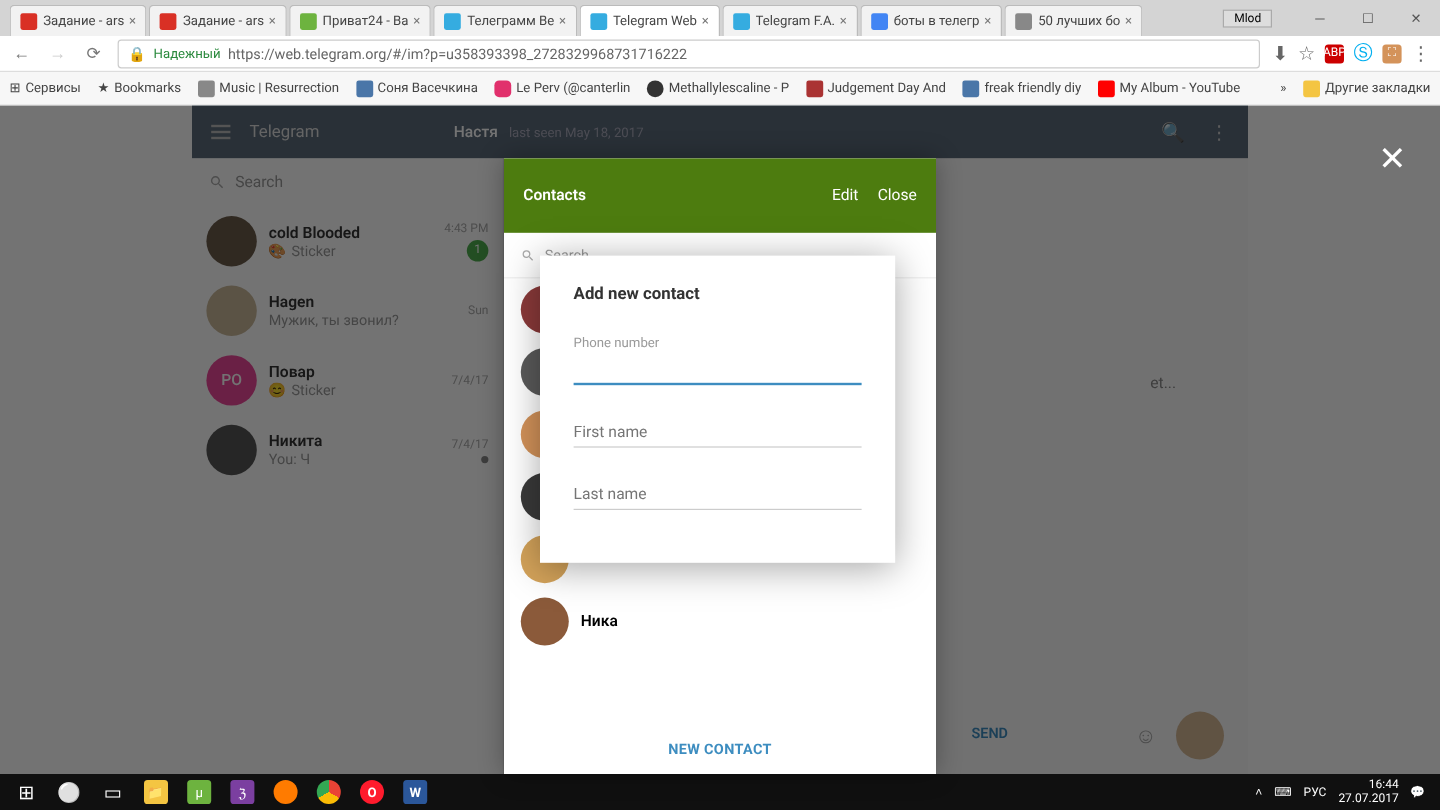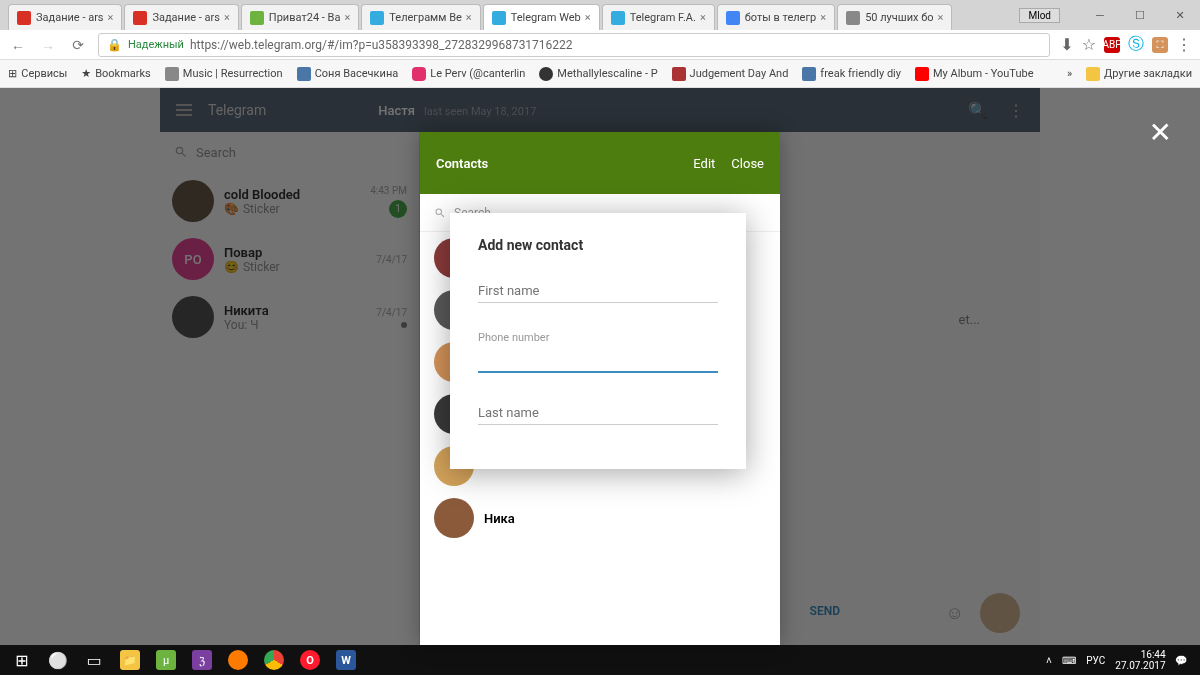--- a/index.html
+++ b/index.html
@@ -244,20 +244,30 @@
                 <span>🎨</span>
                 <span>Sticker</span>
               </div>
             </div>
           <div class="chat-meta">
               <span class="chat-time">4:43 PM</span>
               <span class="badge">1</span>
             </div>
         </div>
         <div class="chat-item">
+          <div class="avatar" style="background:#c9b89a"></div>
+          <div class="chat-info">
+              <div class="chat-name">Hagen</div>
+              <div class="chat-preview">Мужик, ты звонил?</div>
+            </div>
+          <div class="chat-meta">
+              <span class="chat-time">Sun</span>
+            </div>
+        </div>
+        <div class="chat-item">
           <div class="avatar" style="background:#ec4899">PO</div>
           <div class="chat-info">
               <div class="chat-name">Повар</div>
               <div class="chat-preview">
                 <span>😊</span>
                 <span>Sticker</span>
               </div>
             </div>
           <div class="chat-meta">
               <span class="chat-time">7/4/17</span>
@@ -321,30 +331,31 @@
           <div class="contact-avatar" style="background:#3a3a3a"></div>
         </div>
       <div class="contact-item">
           <div class="contact-avatar" style="background:#d4a35a"></div>
         </div>
       <div class="contact-item">
           <div class="contact-avatar" style="background:#8b5a3a"></div>
           <span class="contact-name">Ника</span>
         </div>
     </div>
+    <div class="new-contact-btn">NEW CONTACT</div>
   </div>
 
   <div class="modal">
     <div class="modal-title">Add new contact</div>
     <div class="modal-field">
-      <input class="modal-input" type="text" placeholder="First name" style="">
-    </div>
-    <div class="modal-field">
       <div class="modal-label">Phone number</div>
       <input class="modal-input focused" type="text" style="">
+    </div>
+    <div class="modal-field">
+      <input class="modal-input" type="text" placeholder="First name" style="">
     </div>
     <div class="modal-field">
       <input class="modal-input" type="text" placeholder="Last name" style="">
     </div>
   </div>
 
 </div>
 
 <div class="taskbar">
   <div class="task-item">

